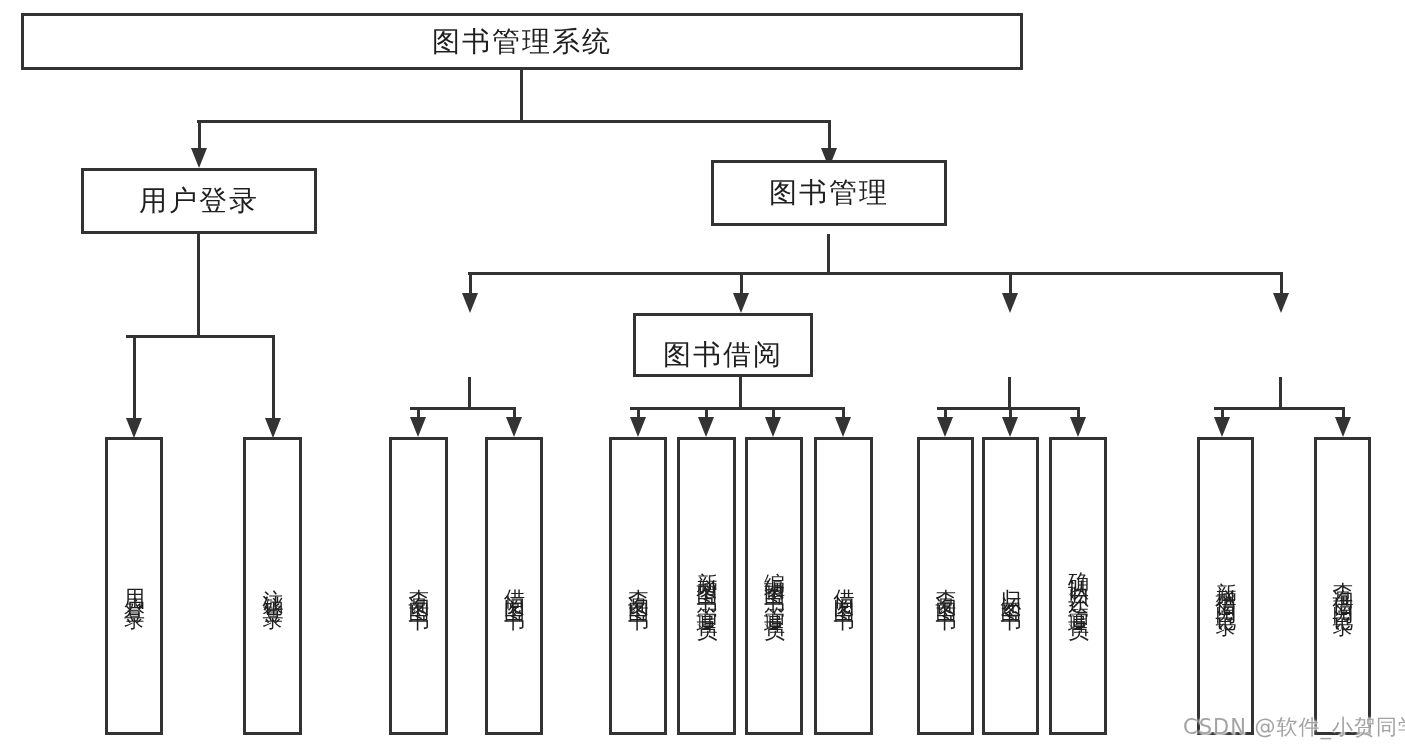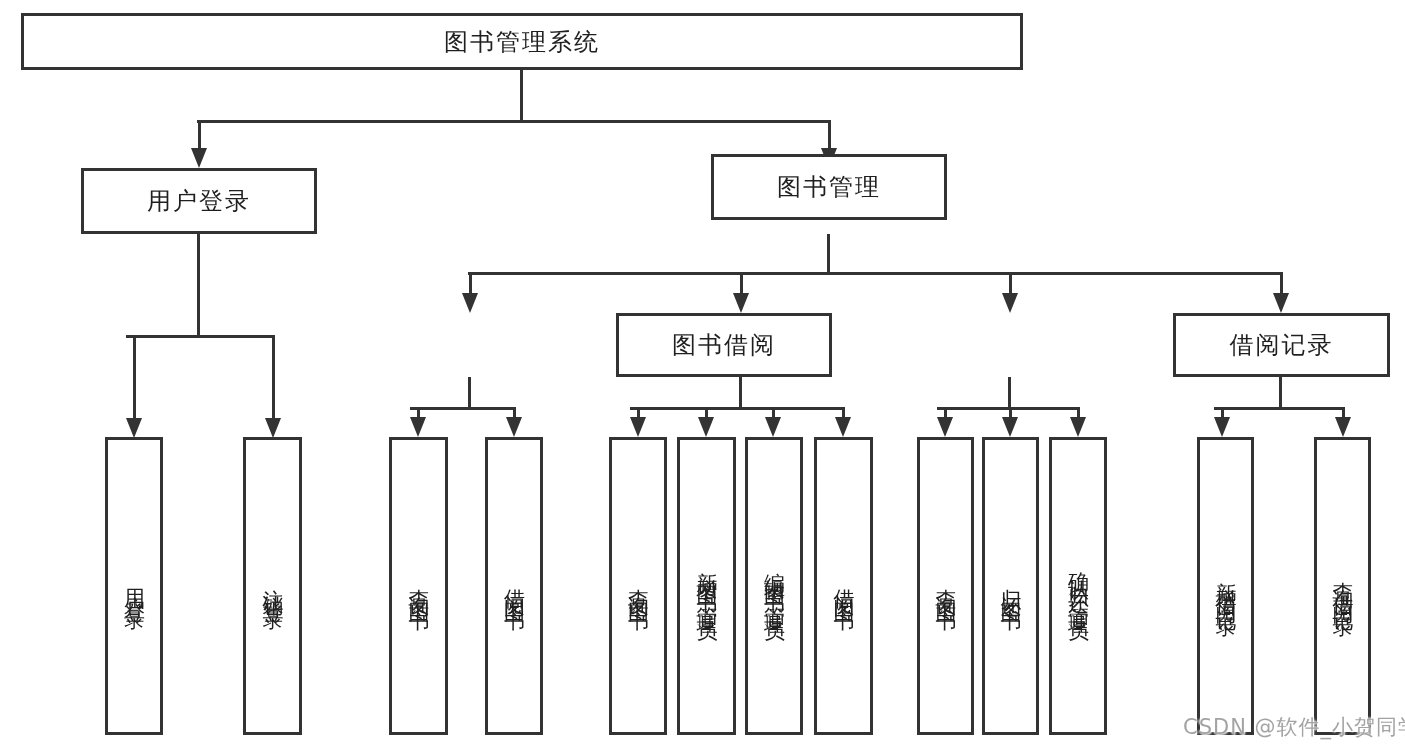--- a/index.html
+++ b/index.html
@@ -3,21 +3,21 @@
 <meta charset="utf-8">
 <style>
   html,body{margin:0;padding:0;background:#ffffff;}
   .canvas{
     position:relative;width:1405px;height:747px;background:#ffffff;
     font-family:"DejaVu Sans","Liberation Sans",sans-serif;overflow:hidden;
   }
   .box{
     position:absolute;background:#ffffff;border:3px solid #333333;box-sizing:border-box;
     display:flex;align-items:center;justify-content:center;
-    color:#1f1f1f;font-size:24px;letter-spacing:2px;white-space:nowrap;
+    color:#1f1f1f;font-size:28px;letter-spacing:2px;white-space:nowrap;
   }
   .leaf{
     font-size:21px;letter-spacing:0;
   }
   .leaf .vtext{
     writing-mode:vertical-rl;text-orientation:mixed;letter-spacing:7px;
     line-height:1;max-height:286px;
   }
   .hline,.vline{position:absolute;background:#333333;}
   .hline{height:3px;}
@@ -47,21 +47,21 @@
       <div class="head"></div>
     </div>
   <div class="arrow" style="left:821px;top:120px;height:48px;">
       <div class="shaft"></div>
       <div class="head"></div>
     </div>
 
   <div class="box" style="left:81px;top:168px;width:236px;height:66px;">
     <span>用户登录</span>
   </div>
-  <div class="box" style="left:711px;top:154px;width:236px;height:66px;">
+  <div class="box" style="left:711px;top:160px;width:236px;height:66px;">
     <span>图书管理</span>
   </div>
 
   <div class="vline" style="left:827px;top:234px;height:41px;"></div>
   <div class="hline" style="left:468px;top:272px;width:815px;"></div>
   <div class="arrow" style="left:462px;top:272px;height:41px;">
       <div class="shaft"></div>
       <div class="head"></div>
     </div>
   <div class="arrow" style="left:733px;top:272px;height:41px;">
@@ -70,25 +70,22 @@
     </div>
   <div class="arrow" style="left:1002px;top:272px;height:41px;">
       <div class="shaft"></div>
       <div class="head"></div>
     </div>
   <div class="arrow" style="left:1273px;top:272px;height:41px;">
       <div class="shaft"></div>
       <div class="head"></div>
     </div>
 
-  <div class="box" style="left:616px;top:313px;width:216px;height:64px;">
+  <div class="box" style="left:633px;top:313px;width:180px;height:64px;align-items:flex-end;">
     <span>图书借阅</span>
-  </div>
-  <div class="box" style="left:1173px;top:313px;width:217px;height:64px;">
-    <span>借阅记录</span>
   </div>
 
   <div class="vline" style="left:197px;top:234px;height:104px;"></div>
   <div class="hline" style="left:126px;top:335px;width:149px;"></div>
   <div class="arrow" style="left:126px;top:335px;height:103px;">
       <div class="shaft"></div>
       <div class="head"></div>
     </div>
   <div class="arrow" style="left:265px;top:335px;height:103px;">
       <div class="shaft"></div>

